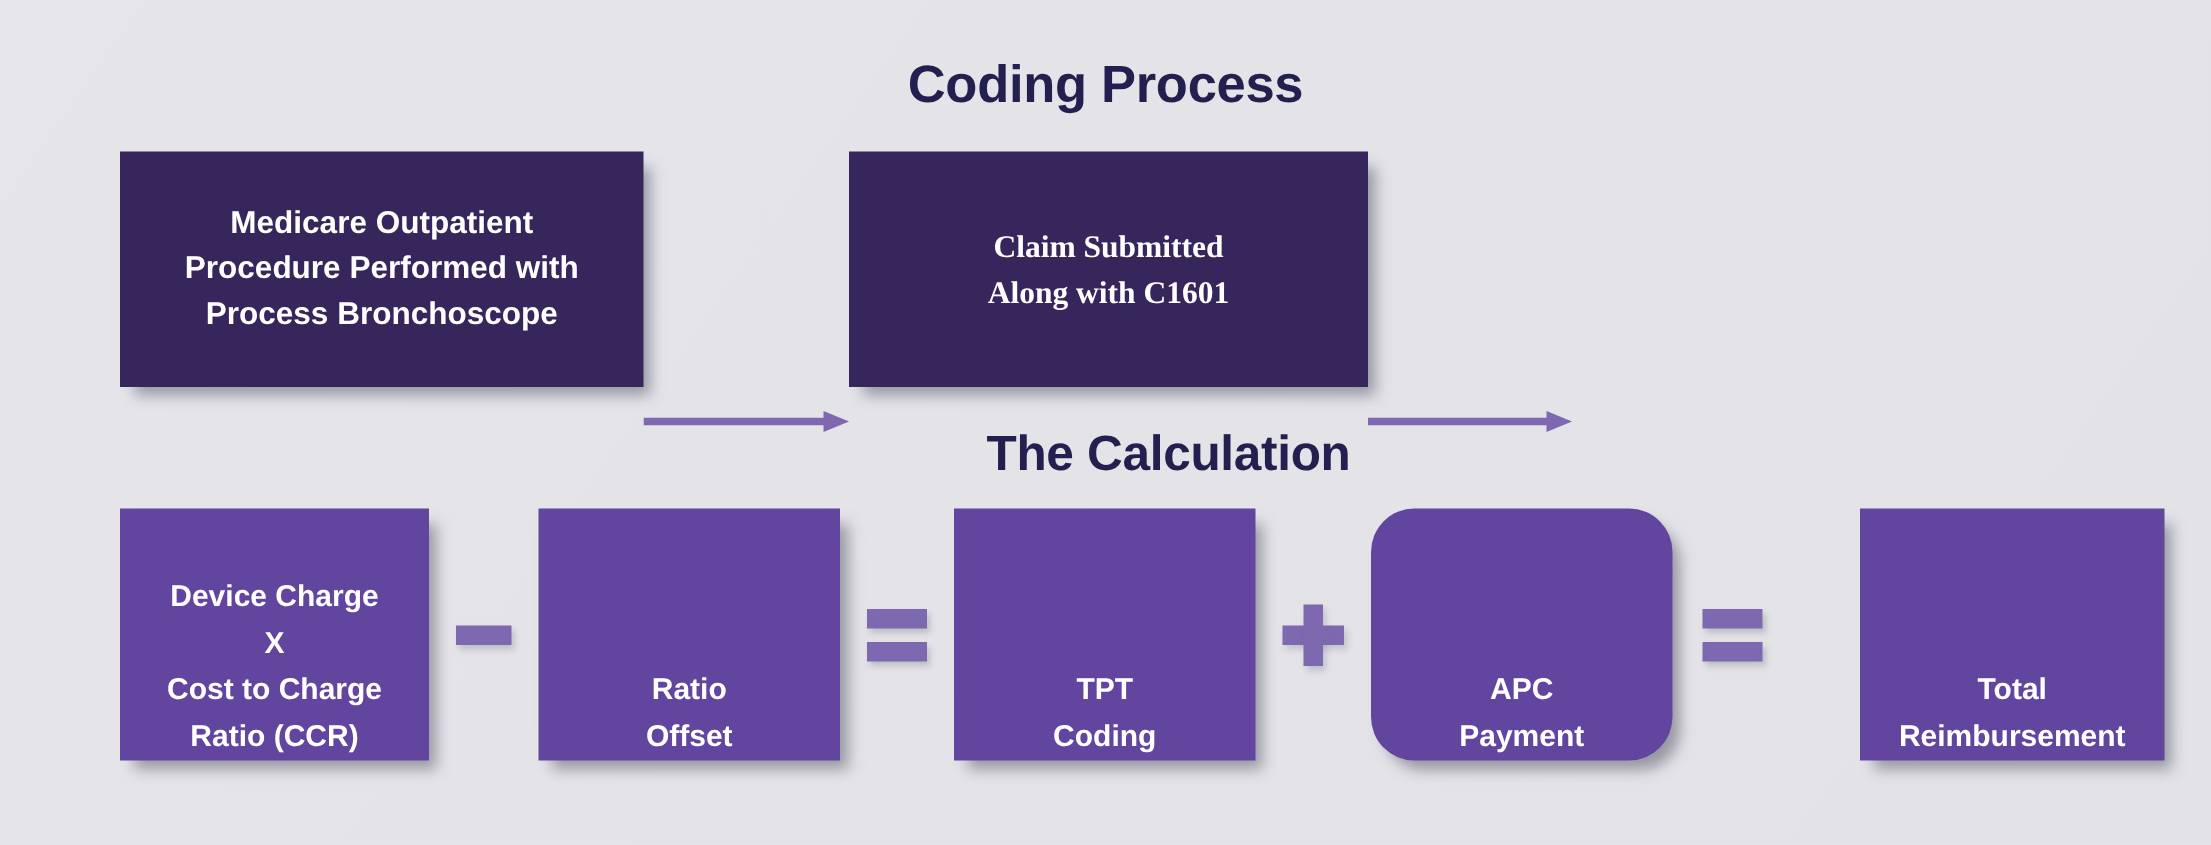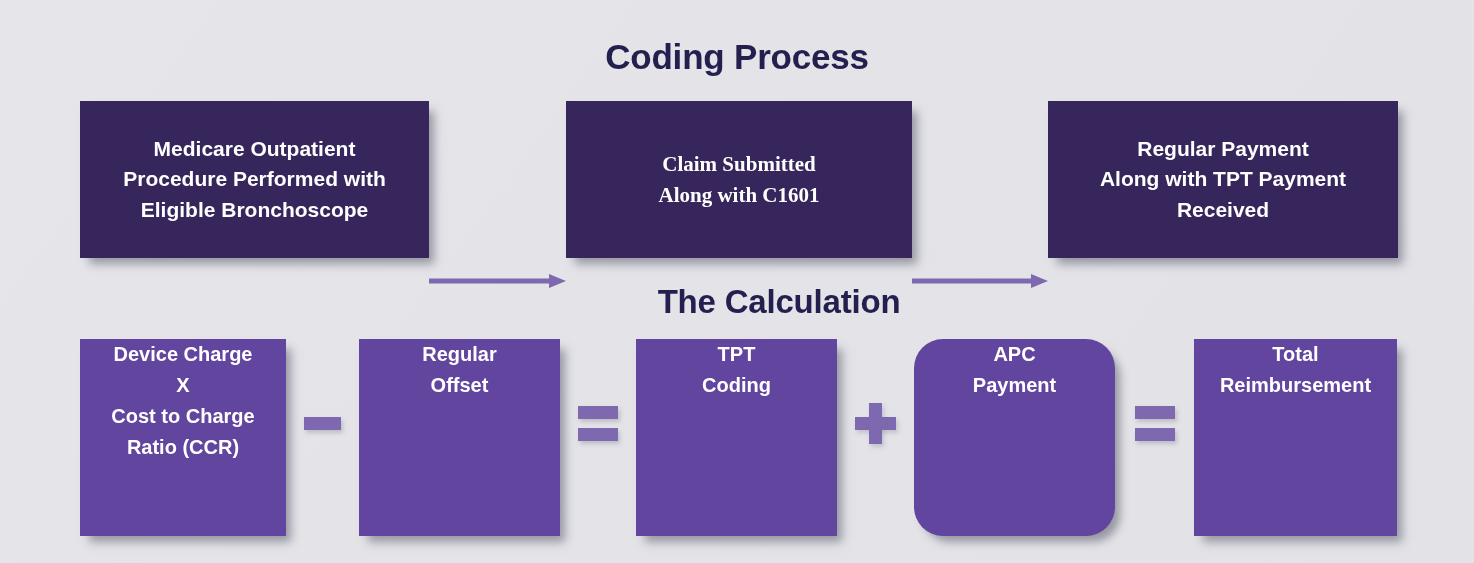--- a/index.html
+++ b/index.html
@@ -78,42 +78,42 @@
   .calc-row {
     position: absolute;
     top: 339px;
     left: 0;
     width: 100%;
     height: 168px;
   }
   .calc-box {
     position: absolute;
     top: 0;
-    height: 197px;
+    height: 168px;
     background: #61459f;
     box-shadow: 7px 8px 9px -2px rgba(90, 90, 105, 0.55);
     display: flex;
-    align-items: flex-start;
+    align-items: flex-end;
     justify-content: center;
     box-sizing: border-box;
     padding: 0 8px;
   }
   .calc-box .label {
     color: #ffffff;
     font-size: 20px;
     font-weight: bold;
     line-height: 1.55;
     text-align: center;
     white-space: pre-line;
   }
   #calc-0 { left: 80px;   width: 206px; }
   #calc-1 { left: 359px;  width: 201px; }
   #calc-2 { left: 636px;  width: 201px; }
   #calc-3 { left: 914px;  width: 201px; border-radius: 29px; }
-  #calc-4 { left: 1194px; width: 203px; }
+  #calc-4 { left: 1240px; width: 203px; }
 
   
   .operator {
     position: absolute;
     top: 339px;
     height: 168px;
     display: flex;
     align-items: center;
     justify-content: center;
   }
@@ -167,59 +167,54 @@
 
 <div class="canvas">
 
   <div class="section-title" id="title-coding">Coding Process</div>
 
   <div class="process-row">
 
     <div class="process-box" id="proc-0">
       <div class="label">Medicare Outpatient
 Procedure Performed with
-Eligible Bronchoscope</div>
+Process Bronchoscope</div>
     </div>
 
     <svg class="arrow" id="arrow-0" viewBox="0 0 137 14">
       <line x1="0" y1="7" x2="122" y2="7" stroke="#7e68b0" stroke-width="5"></line>
       <polygon points="120,0 137,7 120,14" fill="#7e68b0"></polygon>
     </svg>
 
     <div class="process-box" id="proc-1">
       <div class="label">Claim Submitted
 Along with C1601</div>
     </div>
 
     <svg class="arrow" id="arrow-1" viewBox="0 0 136 14">
       <line x1="0" y1="7" x2="121" y2="7" stroke="#7e68b0" stroke-width="5"></line>
       <polygon points="119,0 136,7 119,14" fill="#7e68b0"></polygon>
     </svg>
 
-    <div class="process-box" id="proc-2">
-      <div class="label">Regular Payment
-Along with TPT Payment
-Received</div>
-    </div>
 
   </div>
 
   <div class="section-title" id="title-calculation">The Calculation</div>
 
   <div class="calc-row">
 
     <div class="calc-box" id="calc-0">
       <div class="label">Device Charge
 X
 Cost to Charge
 Ratio (CCR)</div>
     </div>
 
     <div class="calc-box" id="calc-1">
-      <div class="label">Regular
+      <div class="label">Ratio
 Offset</div>
     </div>
 
     <div class="calc-box" id="calc-2">
       <div class="label">TPT
 Coding</div>
     </div>
 
     <div class="calc-box" id="calc-3">
       <div class="label">APC

